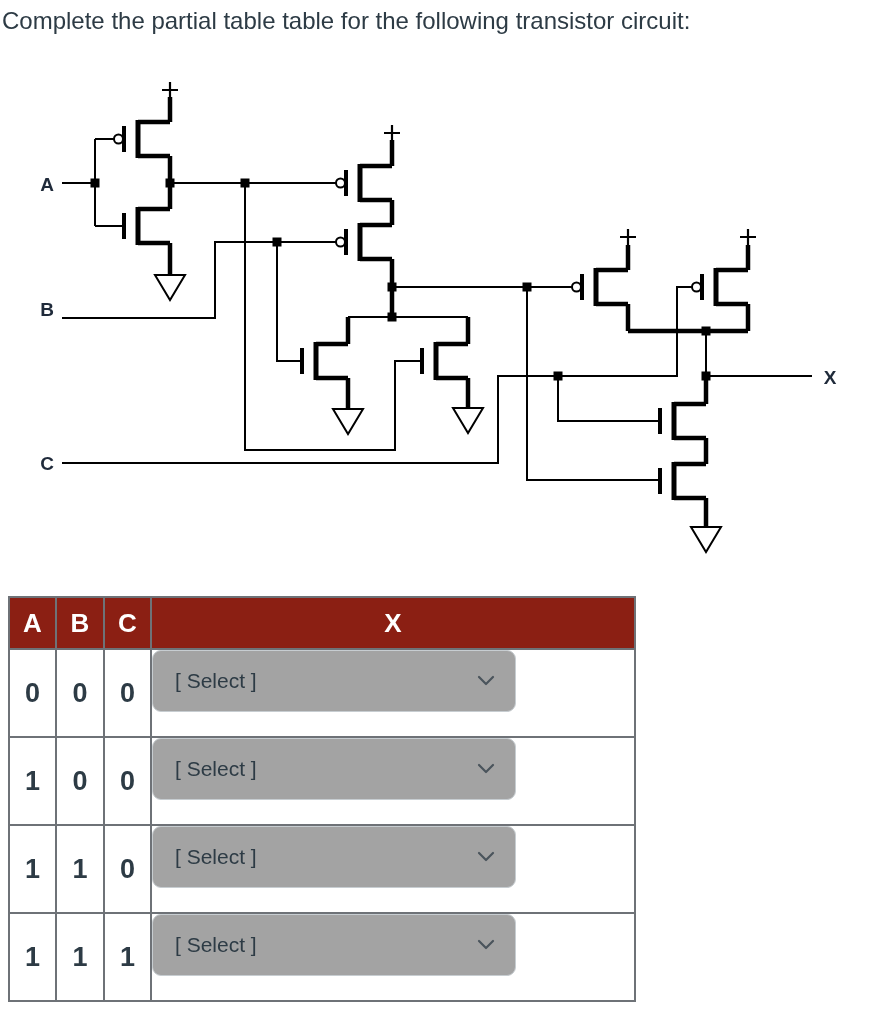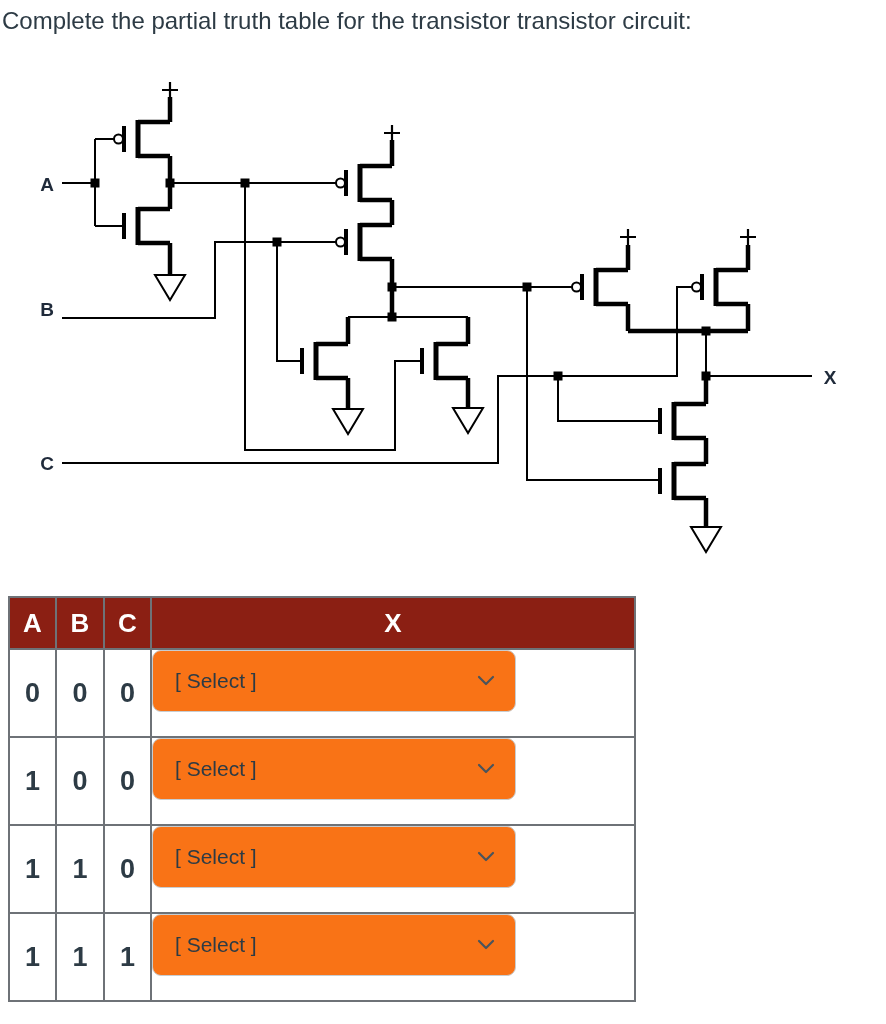--- a/index.html
+++ b/index.html
@@ -31,32 +31,32 @@
     font-size:27px;font-weight:bold;color:var(--cell-text,#2d3b45);
     background:#fff;
   }
   td.xcell{
     background:#fff;vertical-align:top;
     padding:8px 0 0 62px;
   }
   .select-box{
     width:364px;height:62px;box-sizing:border-box;
     border:1px solid var(--select-border,#c7cdd1);
-    border-radius:9px;background:#f97316;
+    border-radius:9px;background:#a3a3a3;
     display:flex;align-items:center;justify-content:space-between;
     padding:0 20px 0 22px;
     font-size:21px;color:var(--cell-text,#2d3b45);
     cursor:pointer;
   }
   .chev{display:flex;align-items:center;color:#4a545c;}
 </style>
 </head>
 <body style="--header-bg: #8b1f13; --header-text: #ffffff; --table-border: #6e7277; --cell-text: #2d3b45; --select-border: #c7cdd1; --circuit-line: #000000; --circuit-label: #1f2a3a;">
 
-<div class="title">Complete the partial truth table for the transistor transistor circuit:</div>
+<div class="title">Complete the partial table table for the following transistor circuit:</div>
 
 <svg class="circuit" width="886" height="586" viewBox="0 0 886 586">
     <polyline points="62,183 95,183" fill="none" stroke="#000000" stroke-width="2"></polyline>
     <polyline points="95,139 95,226" fill="none" stroke="#000000" stroke-width="2"></polyline>
     <polyline points="95,139 115,139" fill="none" stroke="#000000" stroke-width="2"></polyline>
     <polyline points="95,226 124,226" fill="none" stroke="#000000" stroke-width="2"></polyline>
     <polyline points="170,183 336,183" fill="none" stroke="#000000" stroke-width="2"></polyline>
     <polyline points="245,183 245,450 395,450 395,361 422,361" fill="none" stroke="#000000" stroke-width="2"></polyline>
     <polyline points="62,318 215,318 215,242 336,242" fill="none" stroke="#000000" stroke-width="2"></polyline>
     <polyline points="277,242 277,361 302,361" fill="none" stroke="#000000" stroke-width="2"></polyline>

